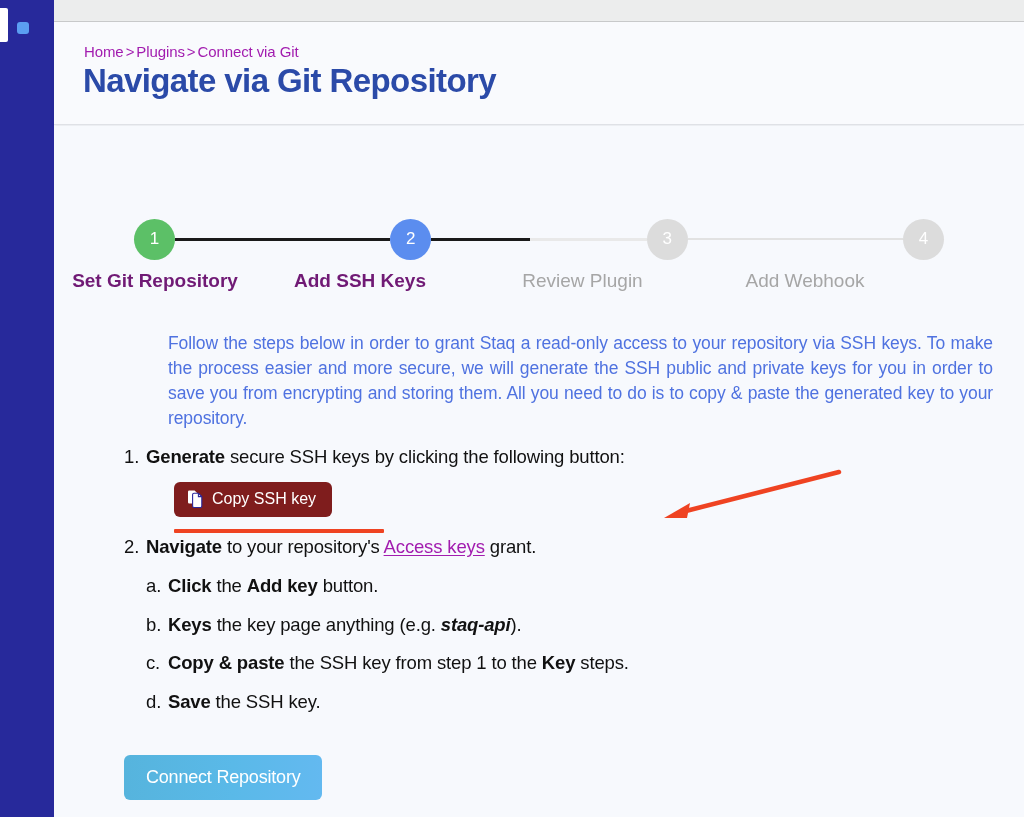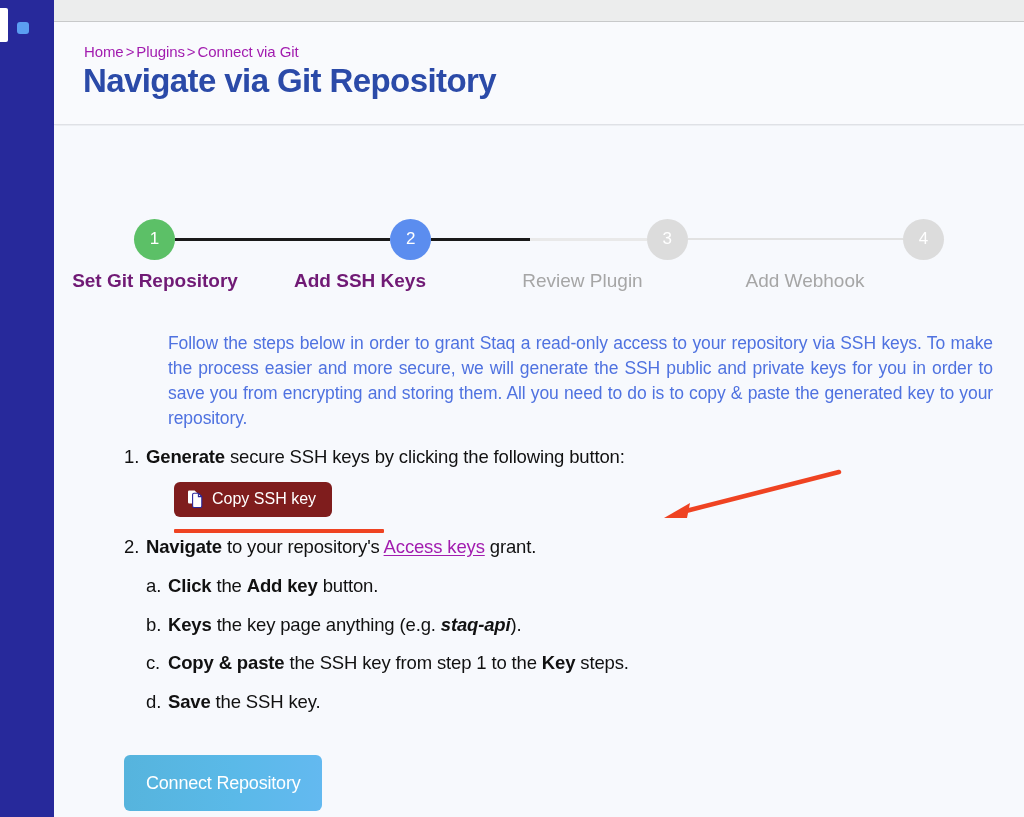--- a/index.html
+++ b/index.html
@@ -224,21 +224,21 @@
 
   
   .connect-btn {
     position: absolute;
     left: 70px; top: 629px;
     background: linear-gradient(to right, #56b4dd 0%, #5ab9e8 55%, #63b9f0 100%);
     color: #ffffff;
     border: none;
     border-radius: 6px;
     padding: 0 22px;
-    height: 56px;
+    height: 45px;
     font-family: "Liberation Sans", sans-serif;
     font-size: 18px;
     letter-spacing: -0.2px;
     cursor: pointer;
     white-space: nowrap;
   }
 </style>
 </head>
 <body>
 

